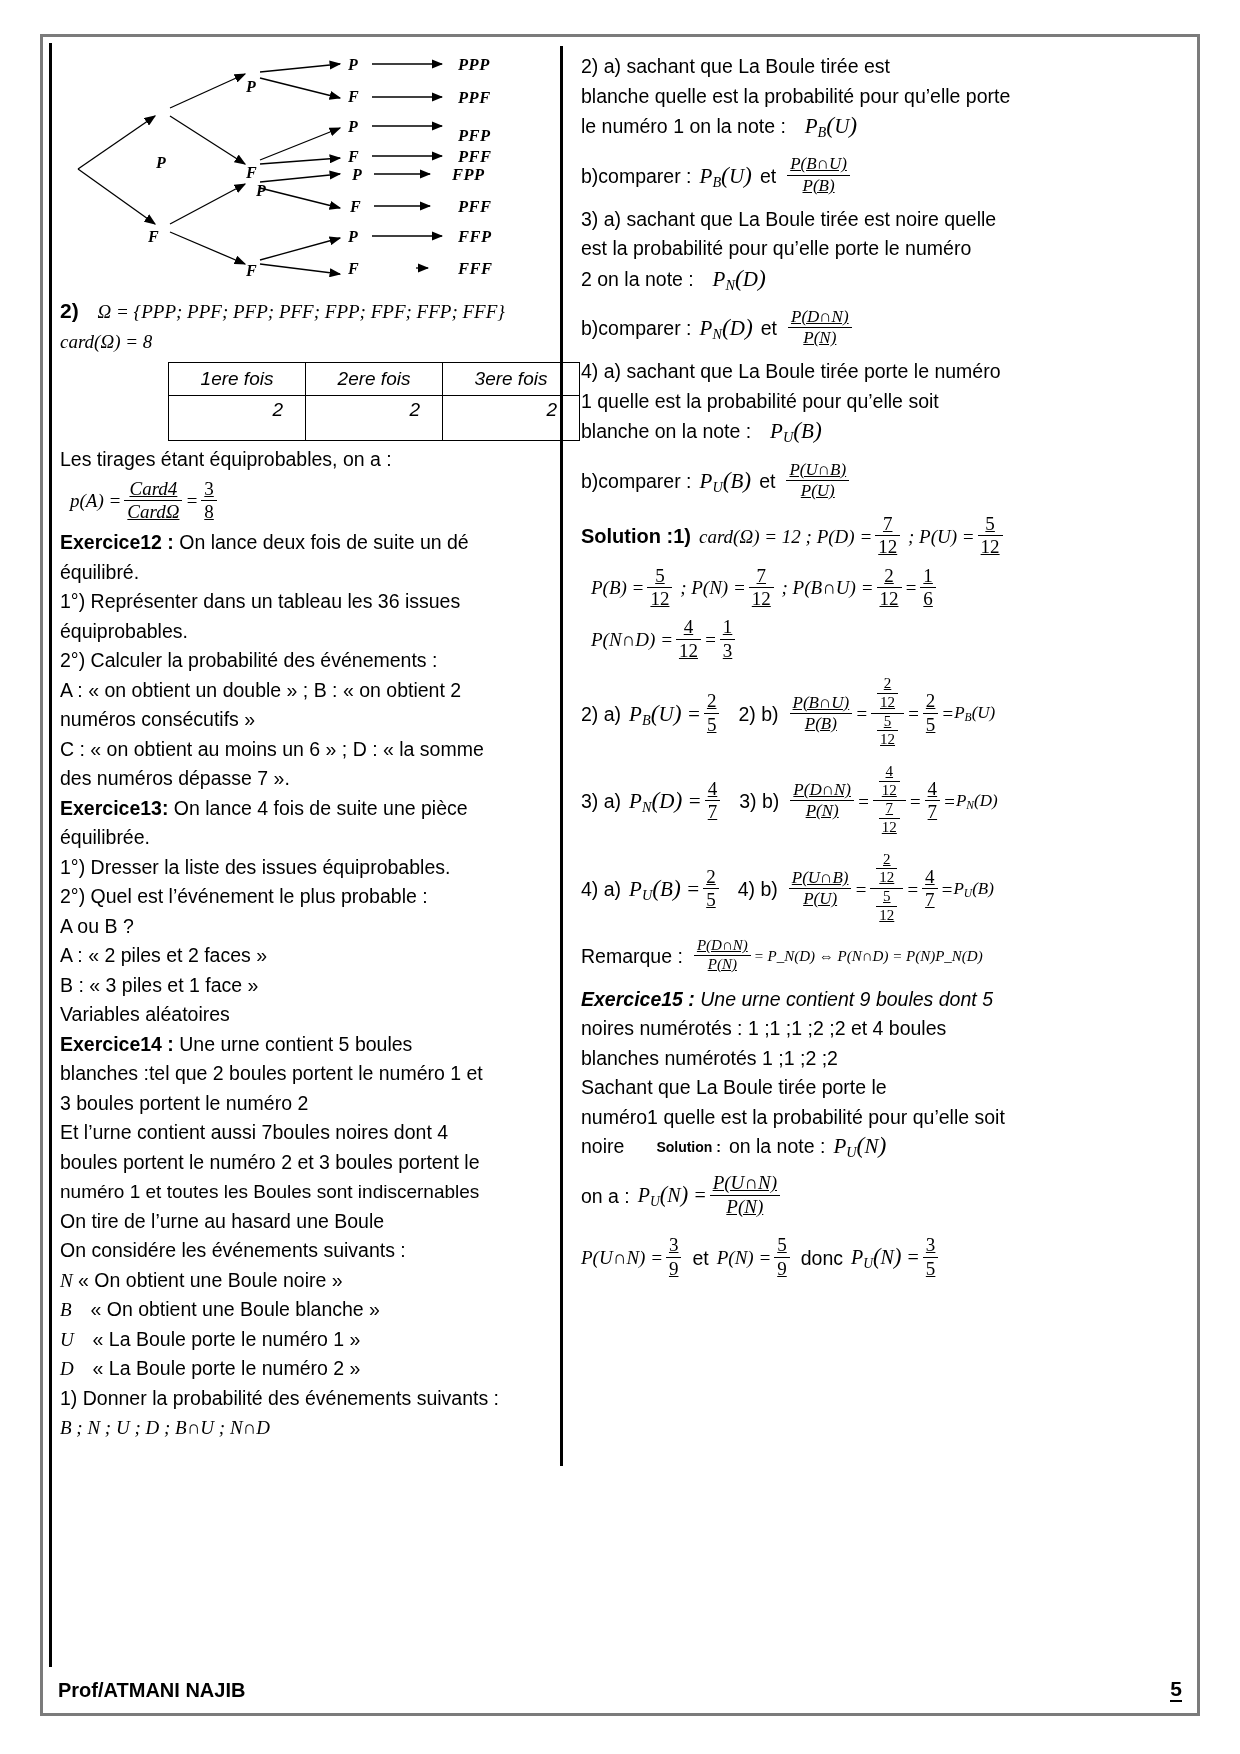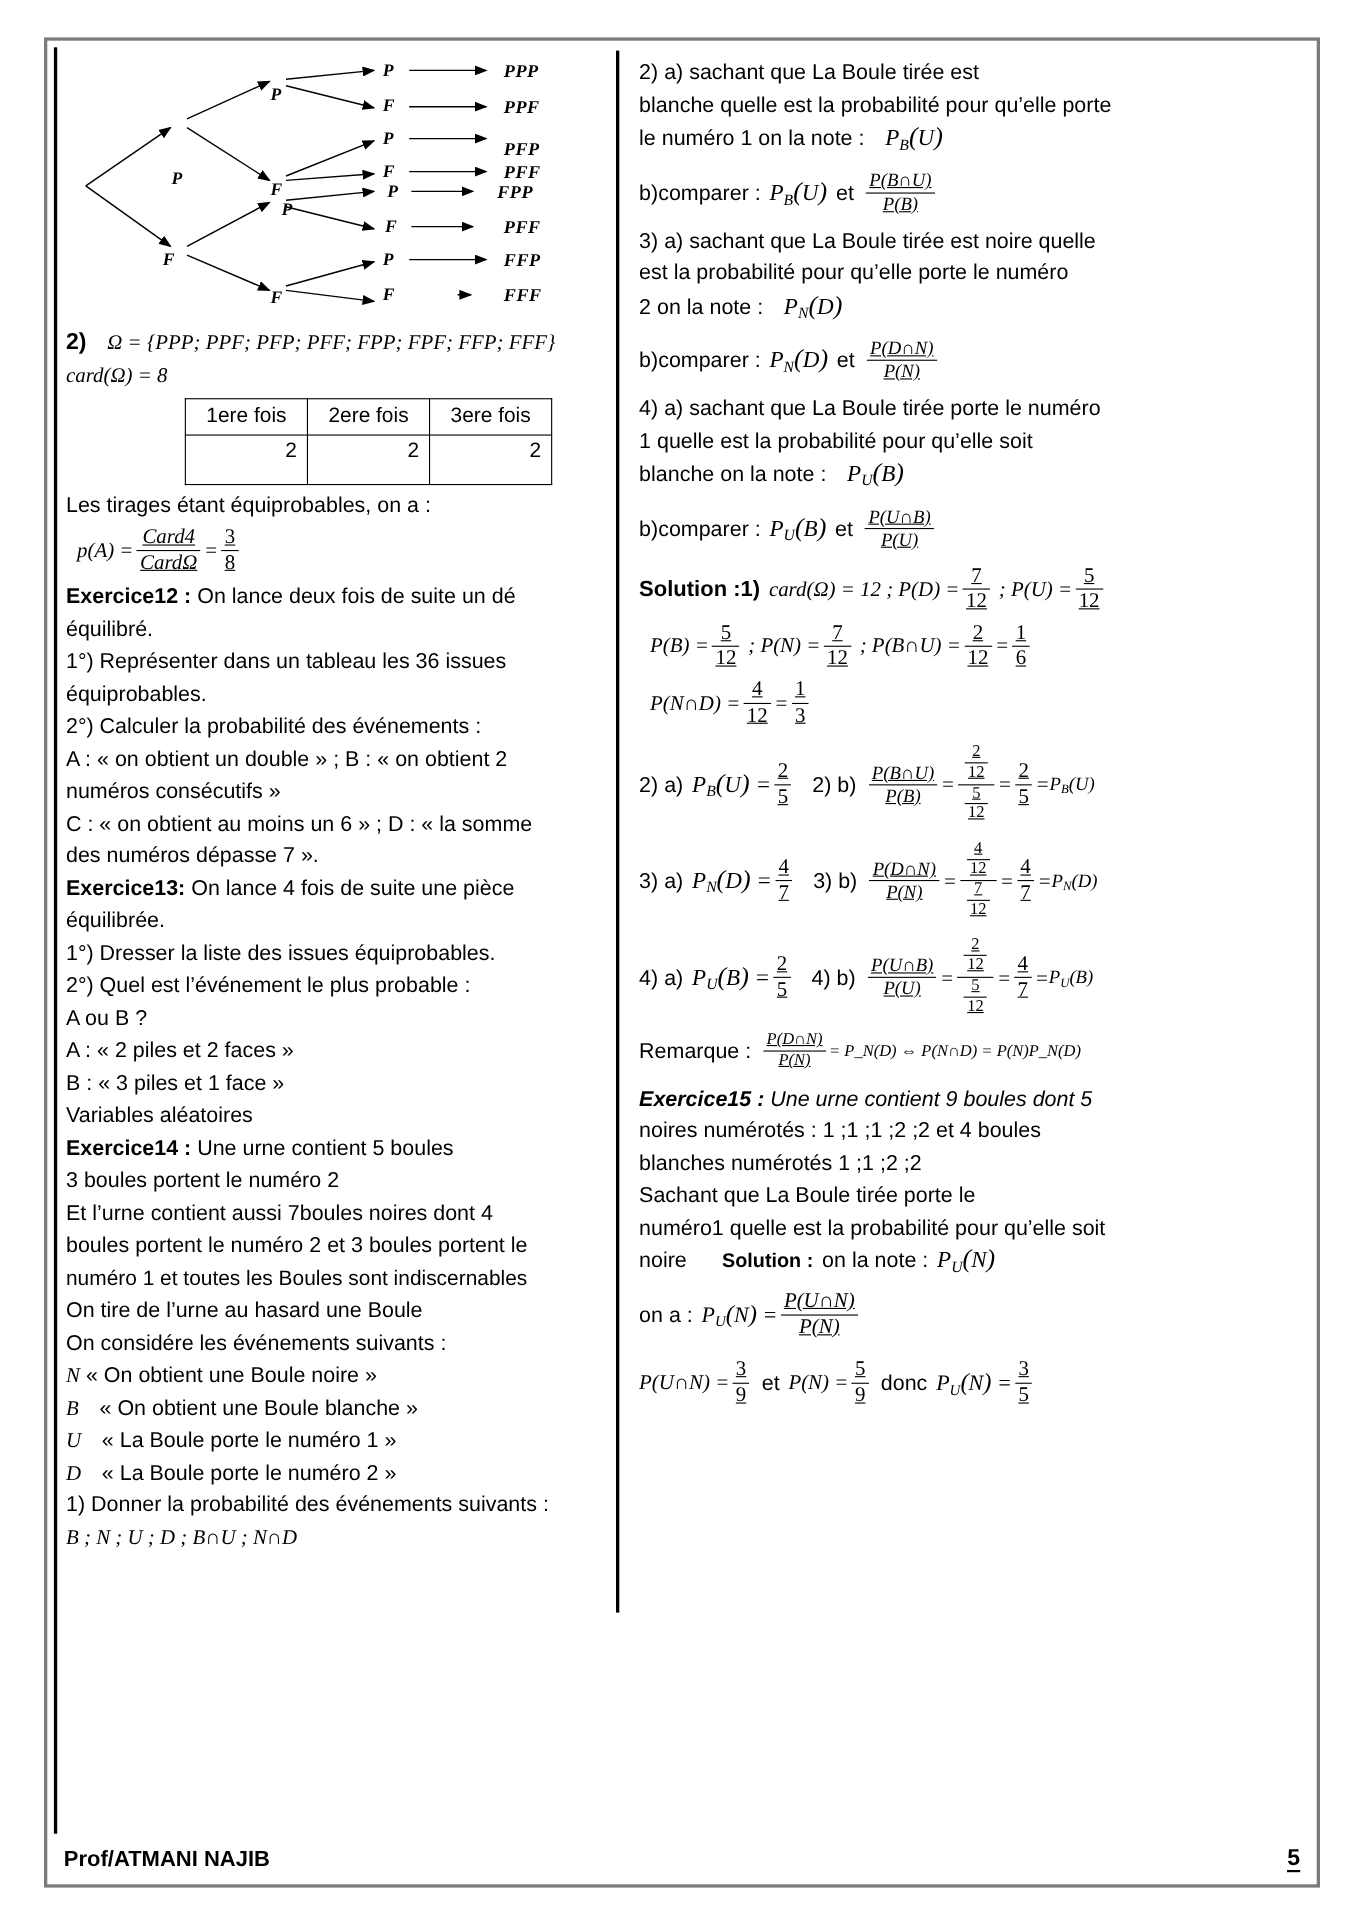--- a/index.html
+++ b/index.html
@@ -108,25 +108,26 @@
     letter-spacing:0.5px;
   }
   
   table.issues {
     border-collapse:collapse;
     margin:6px 0 4px 108px;
     font-size:19px;
   }
   table.issues td, table.issues th {
     border:1.6px solid #000;
-    padding:3px 9px;
+    padding:3px 22px;
     text-align:right;
     font-weight:normal;
     min-width:92px;
     height:26px;
+    font-style:italic;
   }
   table.issues th { text-align:center; }
   table.issues td.val { height:38px; vertical-align:top; }
   
   .footer {
     position:absolute;
     left:58px; right:58px; bottom:52px;
     display:flex;
     justify-content:space-between;
     align-items:flex-end;
@@ -282,20 +283,21 @@
       <div class="ln">2°) Quel est l’événement le plus probable :</div>
       <div class="ln"> A ou B ?</div>
       <div class="ln"> A : « 2 piles et 2 faces »</div>
       <div class="ln"> B : « 3 piles et 1 face »</div>
       <div class="ln">Variables aléatoires</div>
 
       <div class="ln">
         <span class="b">Exercice14 :</span>
         <span>Une urne contient 5 boules</span>
       </div>
+      <div class="ln">blanches :tel que 2 boules portent le numéro 1 et</div>
       <div class="ln">3 boules portent le numéro 2</div>
       <div class="ln"> Et l’urne contient aussi 7boules noires dont 4</div>
       <div class="ln">boules portent le numéro 2 et 3 boules portent le</div>
       <div class="ln" style="font-size:19px;">numéro 1 et toutes les Boules sont indiscernables</div>
       <div class="ln">On tire de l’urne au hasard une Boule</div>
       <div class="ln">On considére les événements suivants :</div>
 
       <div class="ln">
         <span class="mathit">N</span>
         <span>« On obtient une Boule noire »</span>
@@ -574,21 +576,21 @@
         <span>Une urne contient 9 boules dont 5</span>
       </div>
       <div class="ln">noires numérotés : 1 ;1 ;1 ;2 ;2 et 4 boules</div>
       <div class="ln">blanches numérotés 1 ;1 ;2 ;2</div>
       <div class="ln">Sachant que La Boule tirée porte le</div>
       <div class="ln">numéro1 quelle est la probabilité pour qu’elle soit</div>
       <div class="eqline">
         <span style="font-size:19.5px;">noire</span>
         <span class="gap"></span>
           <span class="gap"></span>
-        <span class="b" style="font-size:18px;">Solution :</span>
+        <span class="b" style="font-size:14px;">Solution :</span>
         <span class="gap-sm"></span>
         <span style="font-size:19.5px;">on la note :</span>
         <span class="gap-sm"></span>
         <span class="mathit" style="font-size:21px;">P<span class="sub">U</span><span class="big-paren">(</span>N<span class="big-paren">)</span></span>
       </div>
 
       <div class="eqline" style="margin-top:12px;">
         <span style="font-size:19.5px;">on a :</span>
         <span class="gap-sm"></span>
         <span class="mathit" style="font-size:20px;">P<span class="sub">U</span><span class="big-paren">(</span>N<span class="big-paren">)</span> =</span>

